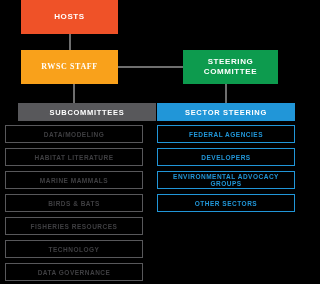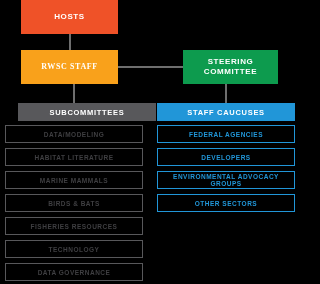--- a/index.html
+++ b/index.html
@@ -126,21 +126,21 @@
 
   <div class="node node-steering" style="background:#0d9b4e;justify-content:flex-end;">
     <span>STEERING COMMITTEE</span>
   </div>
 
   <div class="col-header header-sub" style="background:#58585b;">
     <span>SUBCOMMITTEES</span>
   </div>
 
   <div class="col-header header-caucus" style="background:#2196d8;">
-    <span>STAFF CAUCUSES</span>
+    <span>SECTOR STEERING</span>
   </div>
 
   <div class="col col-left">
     <div class="item item-sub">
         <span>DATA/MODELING</span>
       </div>
     <div class="item item-sub">
         <span>HABITAT LITERATURE</span>
       </div>
     <div class="item item-sub">

